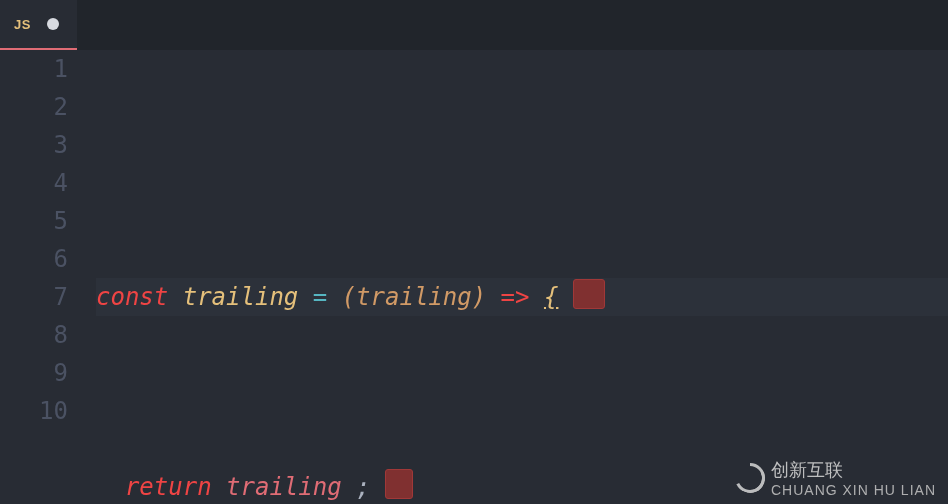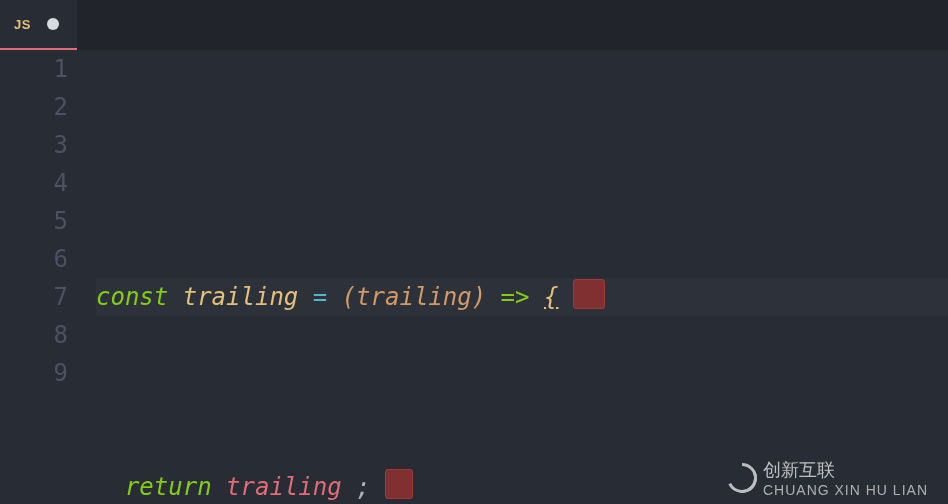--- a/index.html
+++ b/index.html
@@ -93,33 +93,33 @@
     background: #803030;
     border: 1px solid #a03838;
     border-radius: 3px;
     height: 30px;
     vertical-align: -4px;
     position: relative;
     z-index: 1;
   }
 
   
-  .kw    { color: #84cc16; }       
+  .kw    { color: #ef4444; }       
   .var   { color: #e5c07b; font-style: italic; }       
   .ident { color: #e06c75; font-style: italic; }       
   .param { color: #d19a66; font-style: italic; }       
   .op    { color: #56b6c2; font-style: italic; }       
   .punc  { color: #abb2bf; font-style: italic; }       
   .paren { color: #d19a66; font-style: italic; }
   .brace-match { color: #e5c07b; font-style: italic; text-decoration: underline; }
 
   
   .watermark {
     position: absolute;
-    right: 20px; bottom: 6px;
+    right: 12px; bottom: 6px;
     display: flex; align-items: center; gap: 6px;
     color: #cfcfcf;
     font-family: Arial, sans-serif;
     font-size: 18px;
     opacity: .9;
     z-index: 5;
   }
   .watermark .sub {
     font-size: 14px; letter-spacing: 1px; color:#bdbdbd; display:block;
   }
@@ -152,20 +152,21 @@
   <div class="gutter" id="gutter">
       <div>1</div>
       <div>2</div>
       <div>3</div>
       <div>4</div>
       <div>5</div>
       <div>6</div>
       <div>7</div>
       <div>8</div>
       <div>9</div>
+      <div>10</div>
     </div>
   <div class="code">
 
     <div class="current-line-bg" id="cur-line" style="top: 228px;"></div>
 
     
     <div class="code-line"><span class="kw">const</span><span> </span><span class="var">trailing</span><span> </span><span class="op">=</span><span> </span><span class="paren">(</span><span class="param">trailing</span><span class="paren">)</span><span> </span><span class="kw">=&gt;</span><span> </span><span class="brace-match">{</span><span> </span><span class="trailing" style="width:32px"></span></div>
 
     
     <div class="code-line"><span class="indent-guide"></span><span>  </span><span class="kw">return</span><span> </span><span class="ident">trailing</span><span> </span><span class="punc">;</span><span> </span><span class="trailing" style="width:28px"></span></div>

